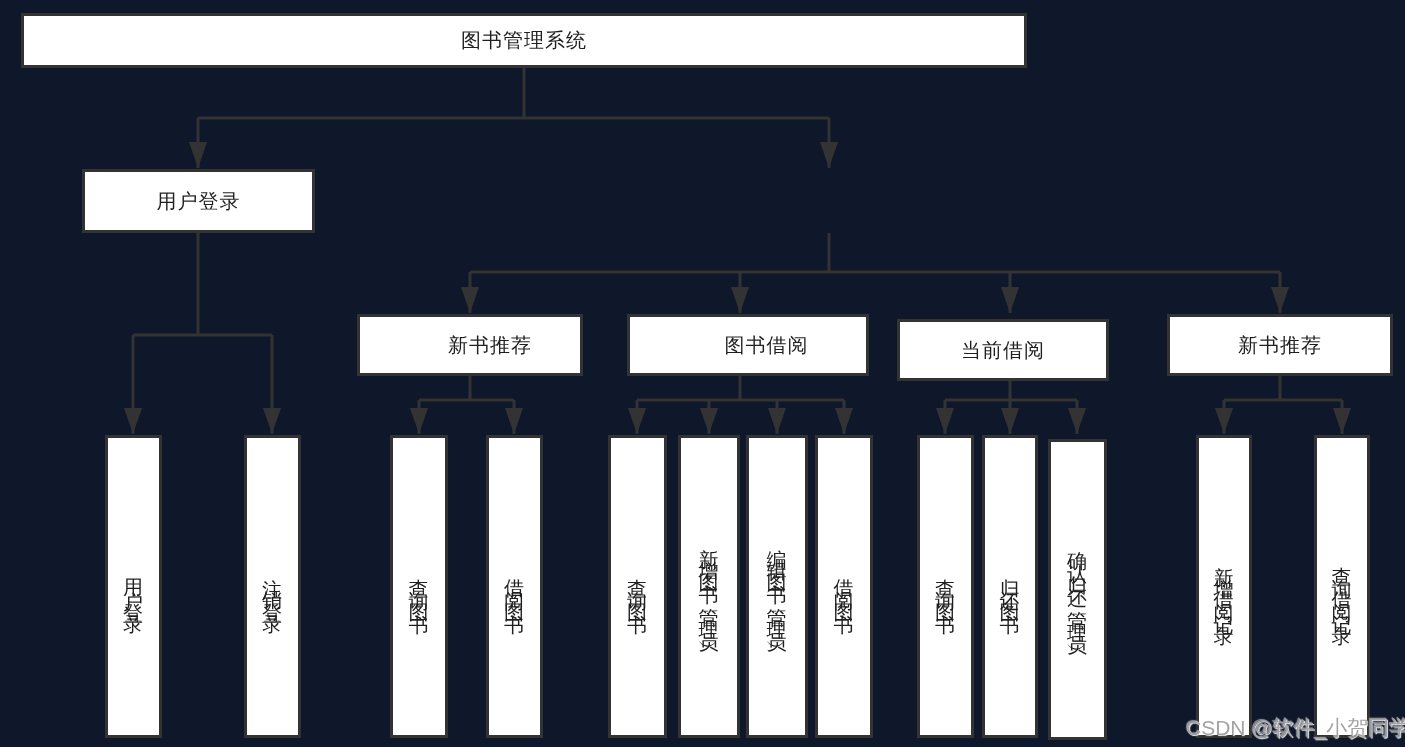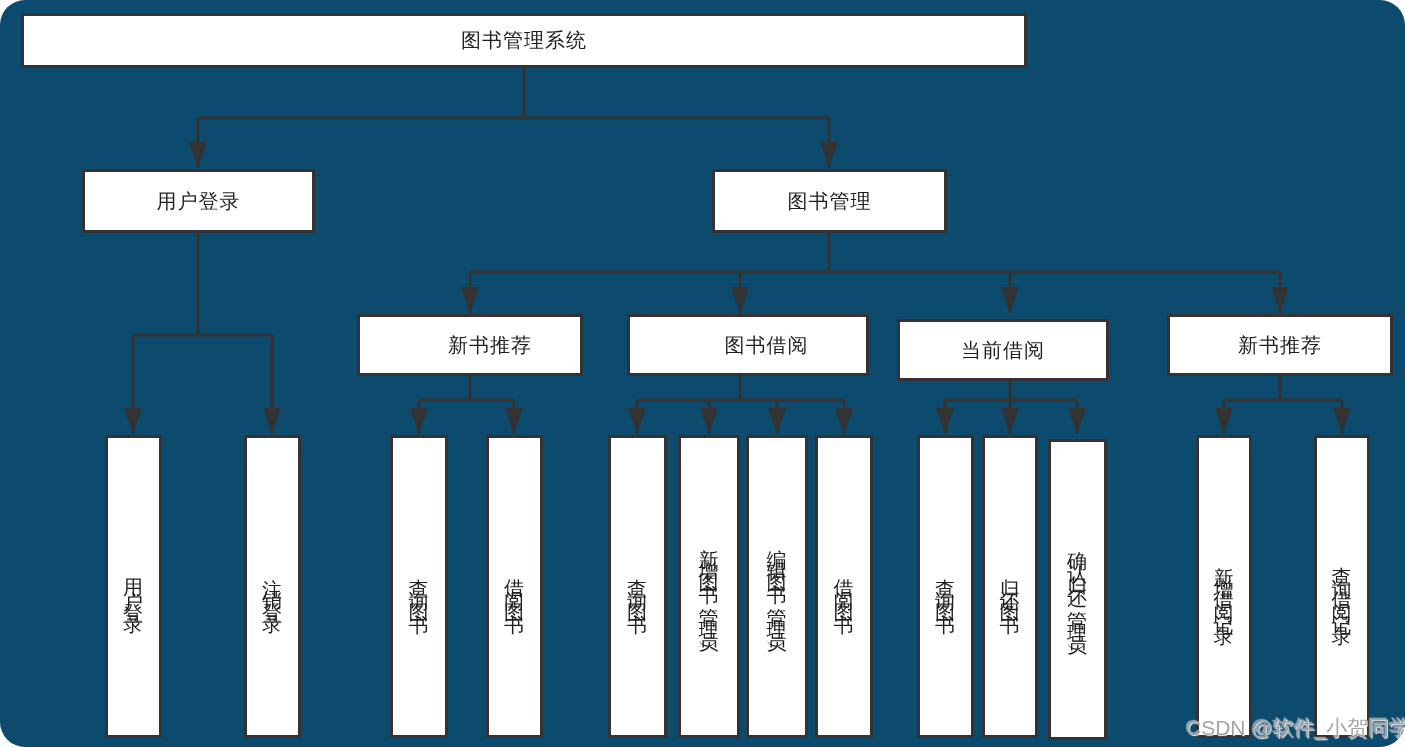--- a/index.html
+++ b/index.html
@@ -1,22 +1,21 @@
 <!DOCTYPE html>
 <html><head>
 <meta charset="utf-8">
 <style>
   html,body{margin:0;padding:0;background:#ffffff;}
   .canvas{
     position:relative;
     width:1405px;height:747px;
-    background:#0c4a6e;
+    background:#0f172a;
     font-family:"Liberation Sans","DejaVu Sans",sans-serif;
     overflow:hidden;
-    border-radius:25px;
   }
   .connectors{position:absolute;left:0;top:0;width:1405px;height:747px;}
   .box{
     position:absolute;
     box-sizing:border-box;
     border:3px solid #333333;
     background:#ffffff;
     display:flex;align-items:center;justify-content:center;
     color:#1f1f1f;
   }
@@ -88,23 +87,20 @@
     </g>
   </svg>
 
   <div class="box" style="left:21px;top:13px;width:1006px;height:55px;">
     <span class="h-label">图书管理系统</span>
   </div>
 
   <div class="box" style="left:82px;top:169px;width:233px;height:64px;">
     <span class="h-label">用户登录</span>
   </div>
-  <div class="box" style="left:712px;top:169px;width:235px;height:64px;">
-    <span class="h-label">图书管理</span>
-  </div>
 
   <div class="box" style="left:357px;top:314px;width:226px;height:62px;padding-left:40px;">
     <span class="h-label">新书推荐</span>
   </div>
   <div class="box" style="left:627px;top:314px;width:242px;height:62px;padding-left:37px;">
     <span class="h-label">图书借阅</span>
   </div>
   <div class="box" style="left:897px;top:319px;width:212px;height:62px;">
     <span class="h-label">当前借阅</span>
   </div>

